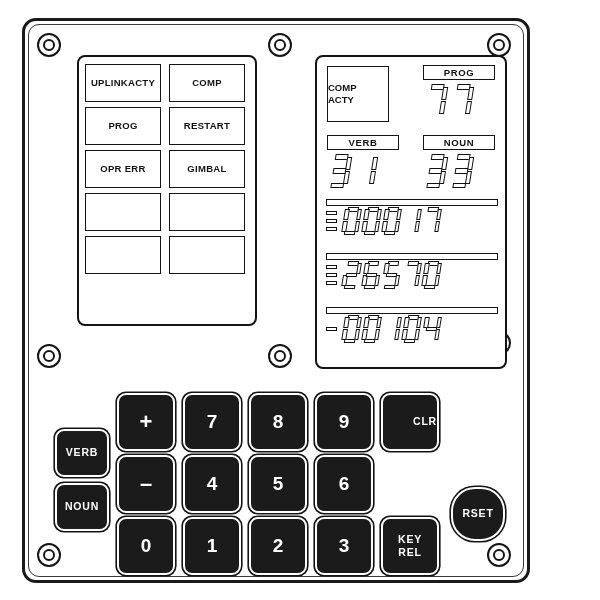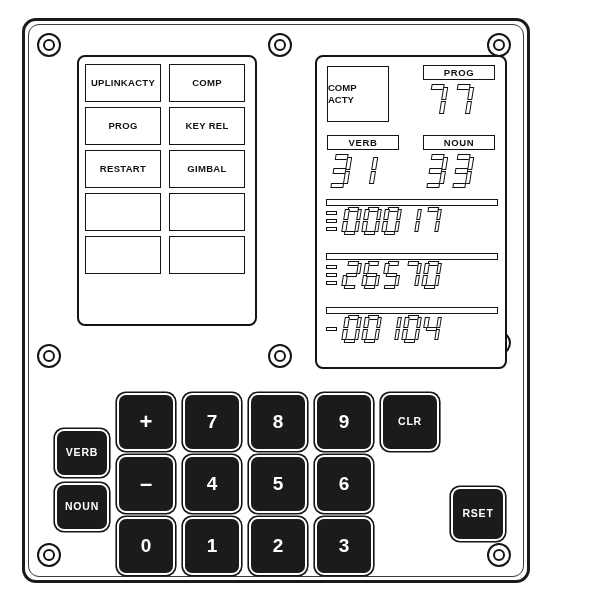--- a/index.html
+++ b/index.html
@@ -122,24 +122,24 @@
           <br>
           <span>ACTY</span>
         </div>
         <div class="lamp">
           <span>COMP</span>
         </div>
         <div class="lamp">
           <span>PROG</span>
         </div>
         <div class="lamp">
-          <span>KEY REL</span>
-        </div>
-        <div class="lamp">
           <span>RESTART</span>
+        </div>
+        <div class="lamp">
+          <span>OPR ERR</span>
         </div>
         <div class="lamp">
           <span>GIMBAL</span>
         </div>
         <div class="lamp"></div>
         <div class="lamp"></div>
         <div class="lamp"></div>
         <div class="lamp"></div>
       </div>
   </div>
@@ -359,20 +359,24 @@
       </div>
       <div class="key" style="left: 260px; top: 12px; width: 58px; height: 58px;">
         <span class="num">9</span>
       </div>
       <div class="key" style="left: 260px; top: 74px; width: 58px; height: 58px;">
         <span class="num">6</span>
       </div>
       <div class="key" style="left: 260px; top: 136px; width: 58px; height: 58px;">
         <span class="num">3</span>
       </div>
-      <div class="key" style="left: 326px; top: 12px; width: 58px; height: 58px;">
+      <div class="key" style="left: 326px; top: 12px; width: 58px; height: 58px; align-items: flex-end;">
         <span class="txt">CLR</span>
       </div>
-      <div class="key" style="left: 396px; top: 106px; width: 54px; height: 54px;">
+      <div class="key" style="left: 326px; top: 136px; width: 58px; height: 58px;">
+        <span class="txt">KEY</span>
+        <span class="txt">REL</span>
+      </div>
+      <div class="key" style="left: 396px; top: 106px; width: 54px; height: 54px; border-radius: 24px;">
         <span class="txt">RSET</span>
       </div>
     </div>
 </div>
 
 </body></html>

